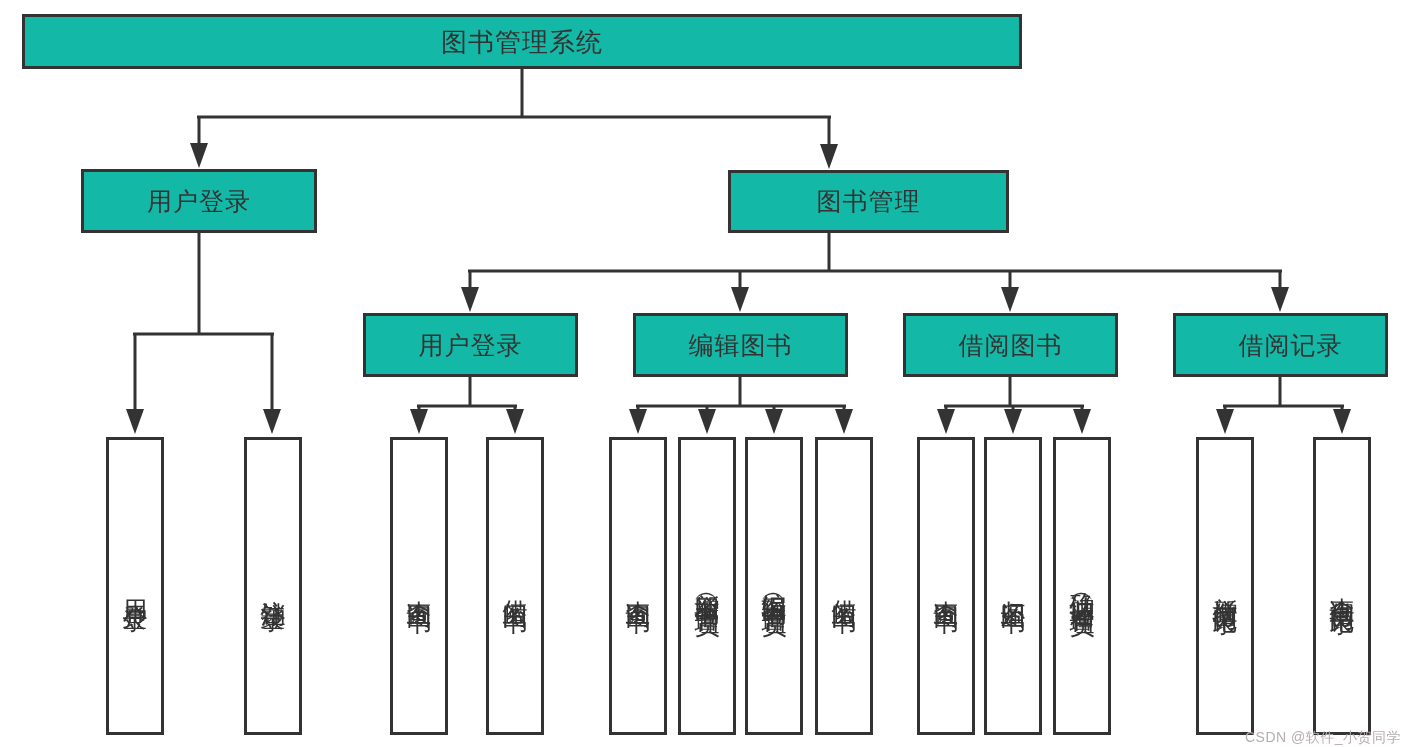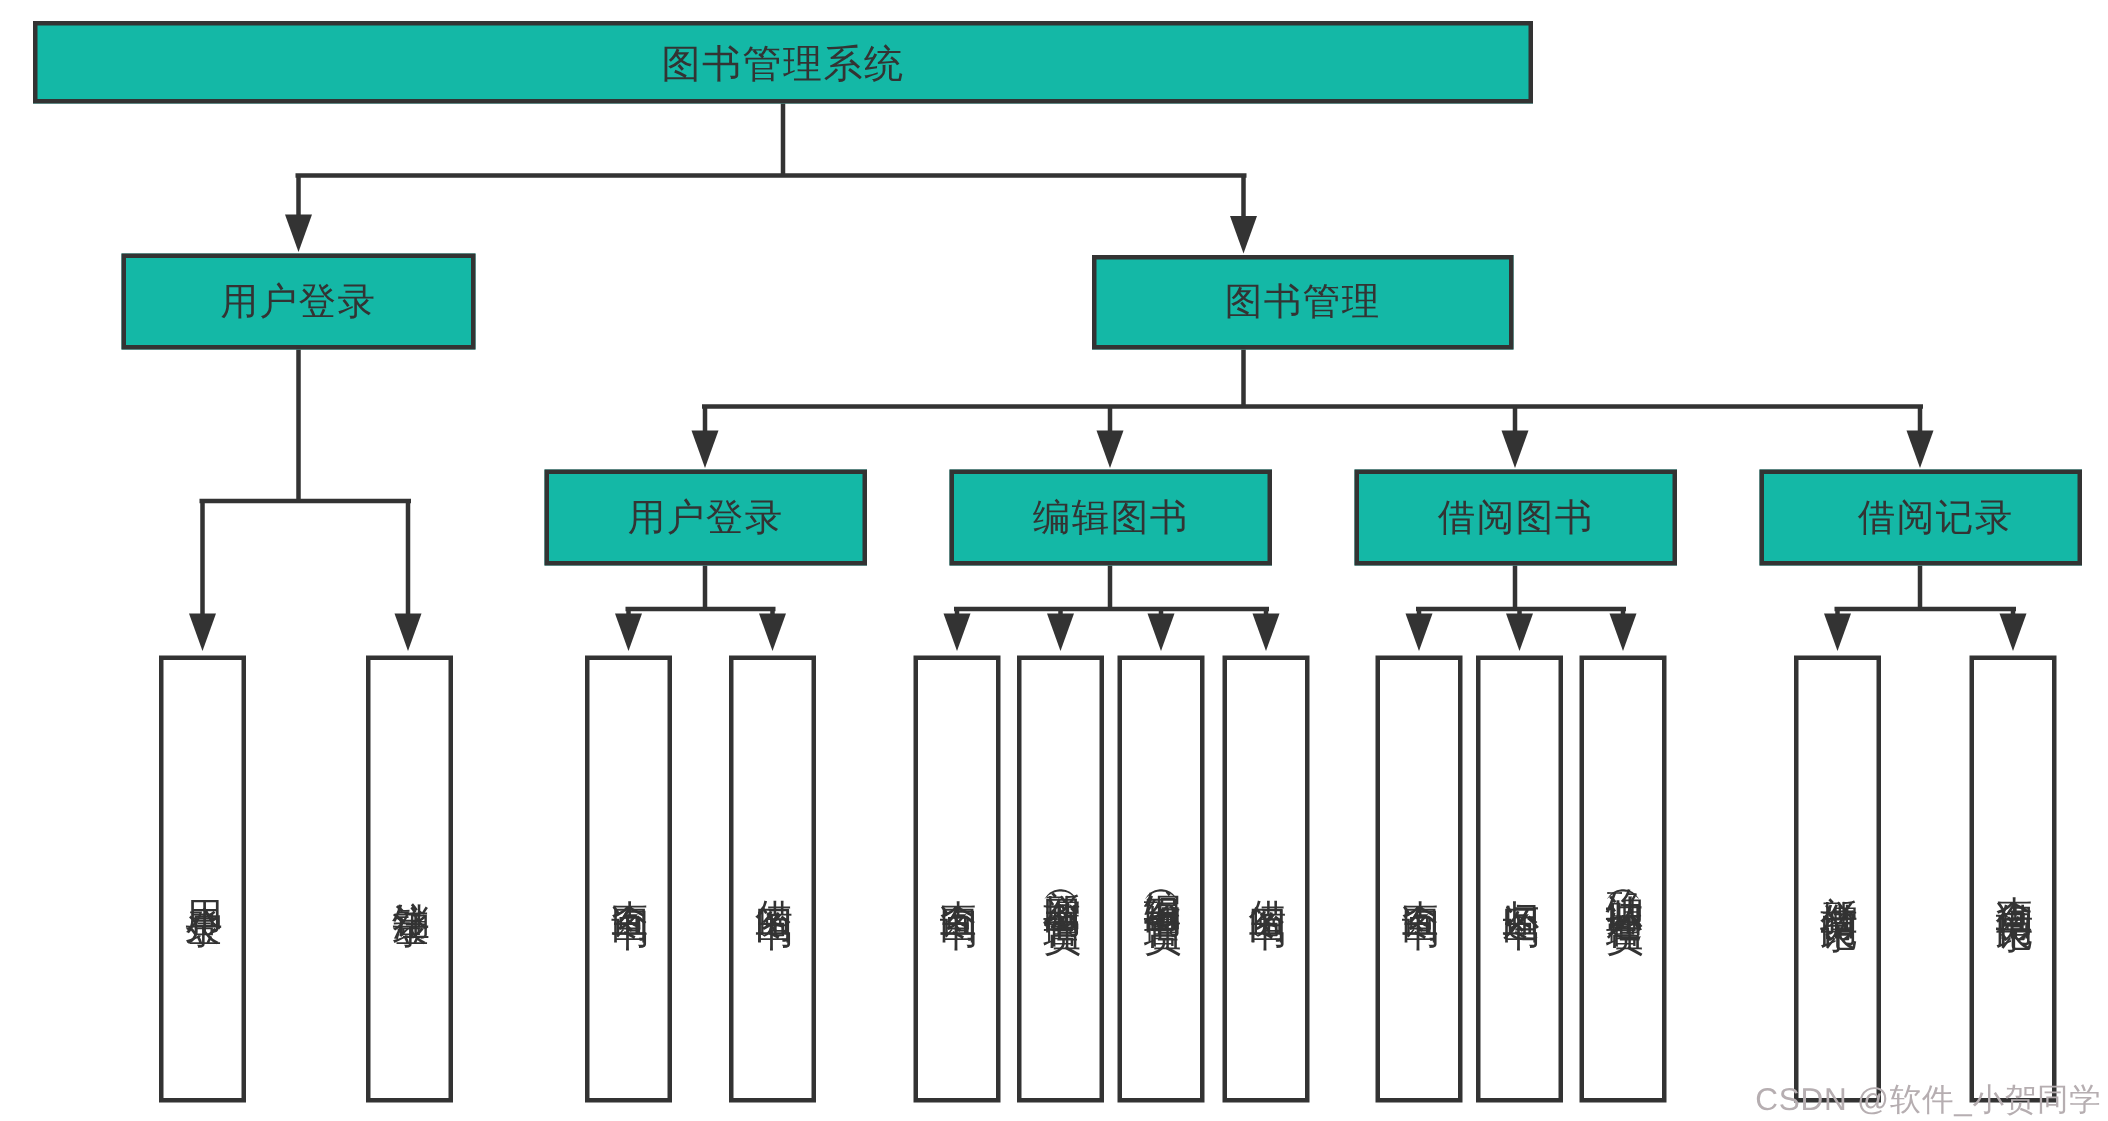--- a/index.html
+++ b/index.html
@@ -50,21 +50,21 @@
     font-size: 25px;
     letter-spacing: 3px;
     line-height: 1;
     color: #333333;
     white-space: nowrap;
   }
   .watermark {
     position: absolute;
     right: 4px;
     bottom: 0px;
-    font-size: 21px;
+    font-size: 14px;
     color: #b6aeb1;
     letter-spacing: 0.5px;
     z-index: 5;
   }
 </style>
 </head>
 <body>
 
 <div class="stage">
 

